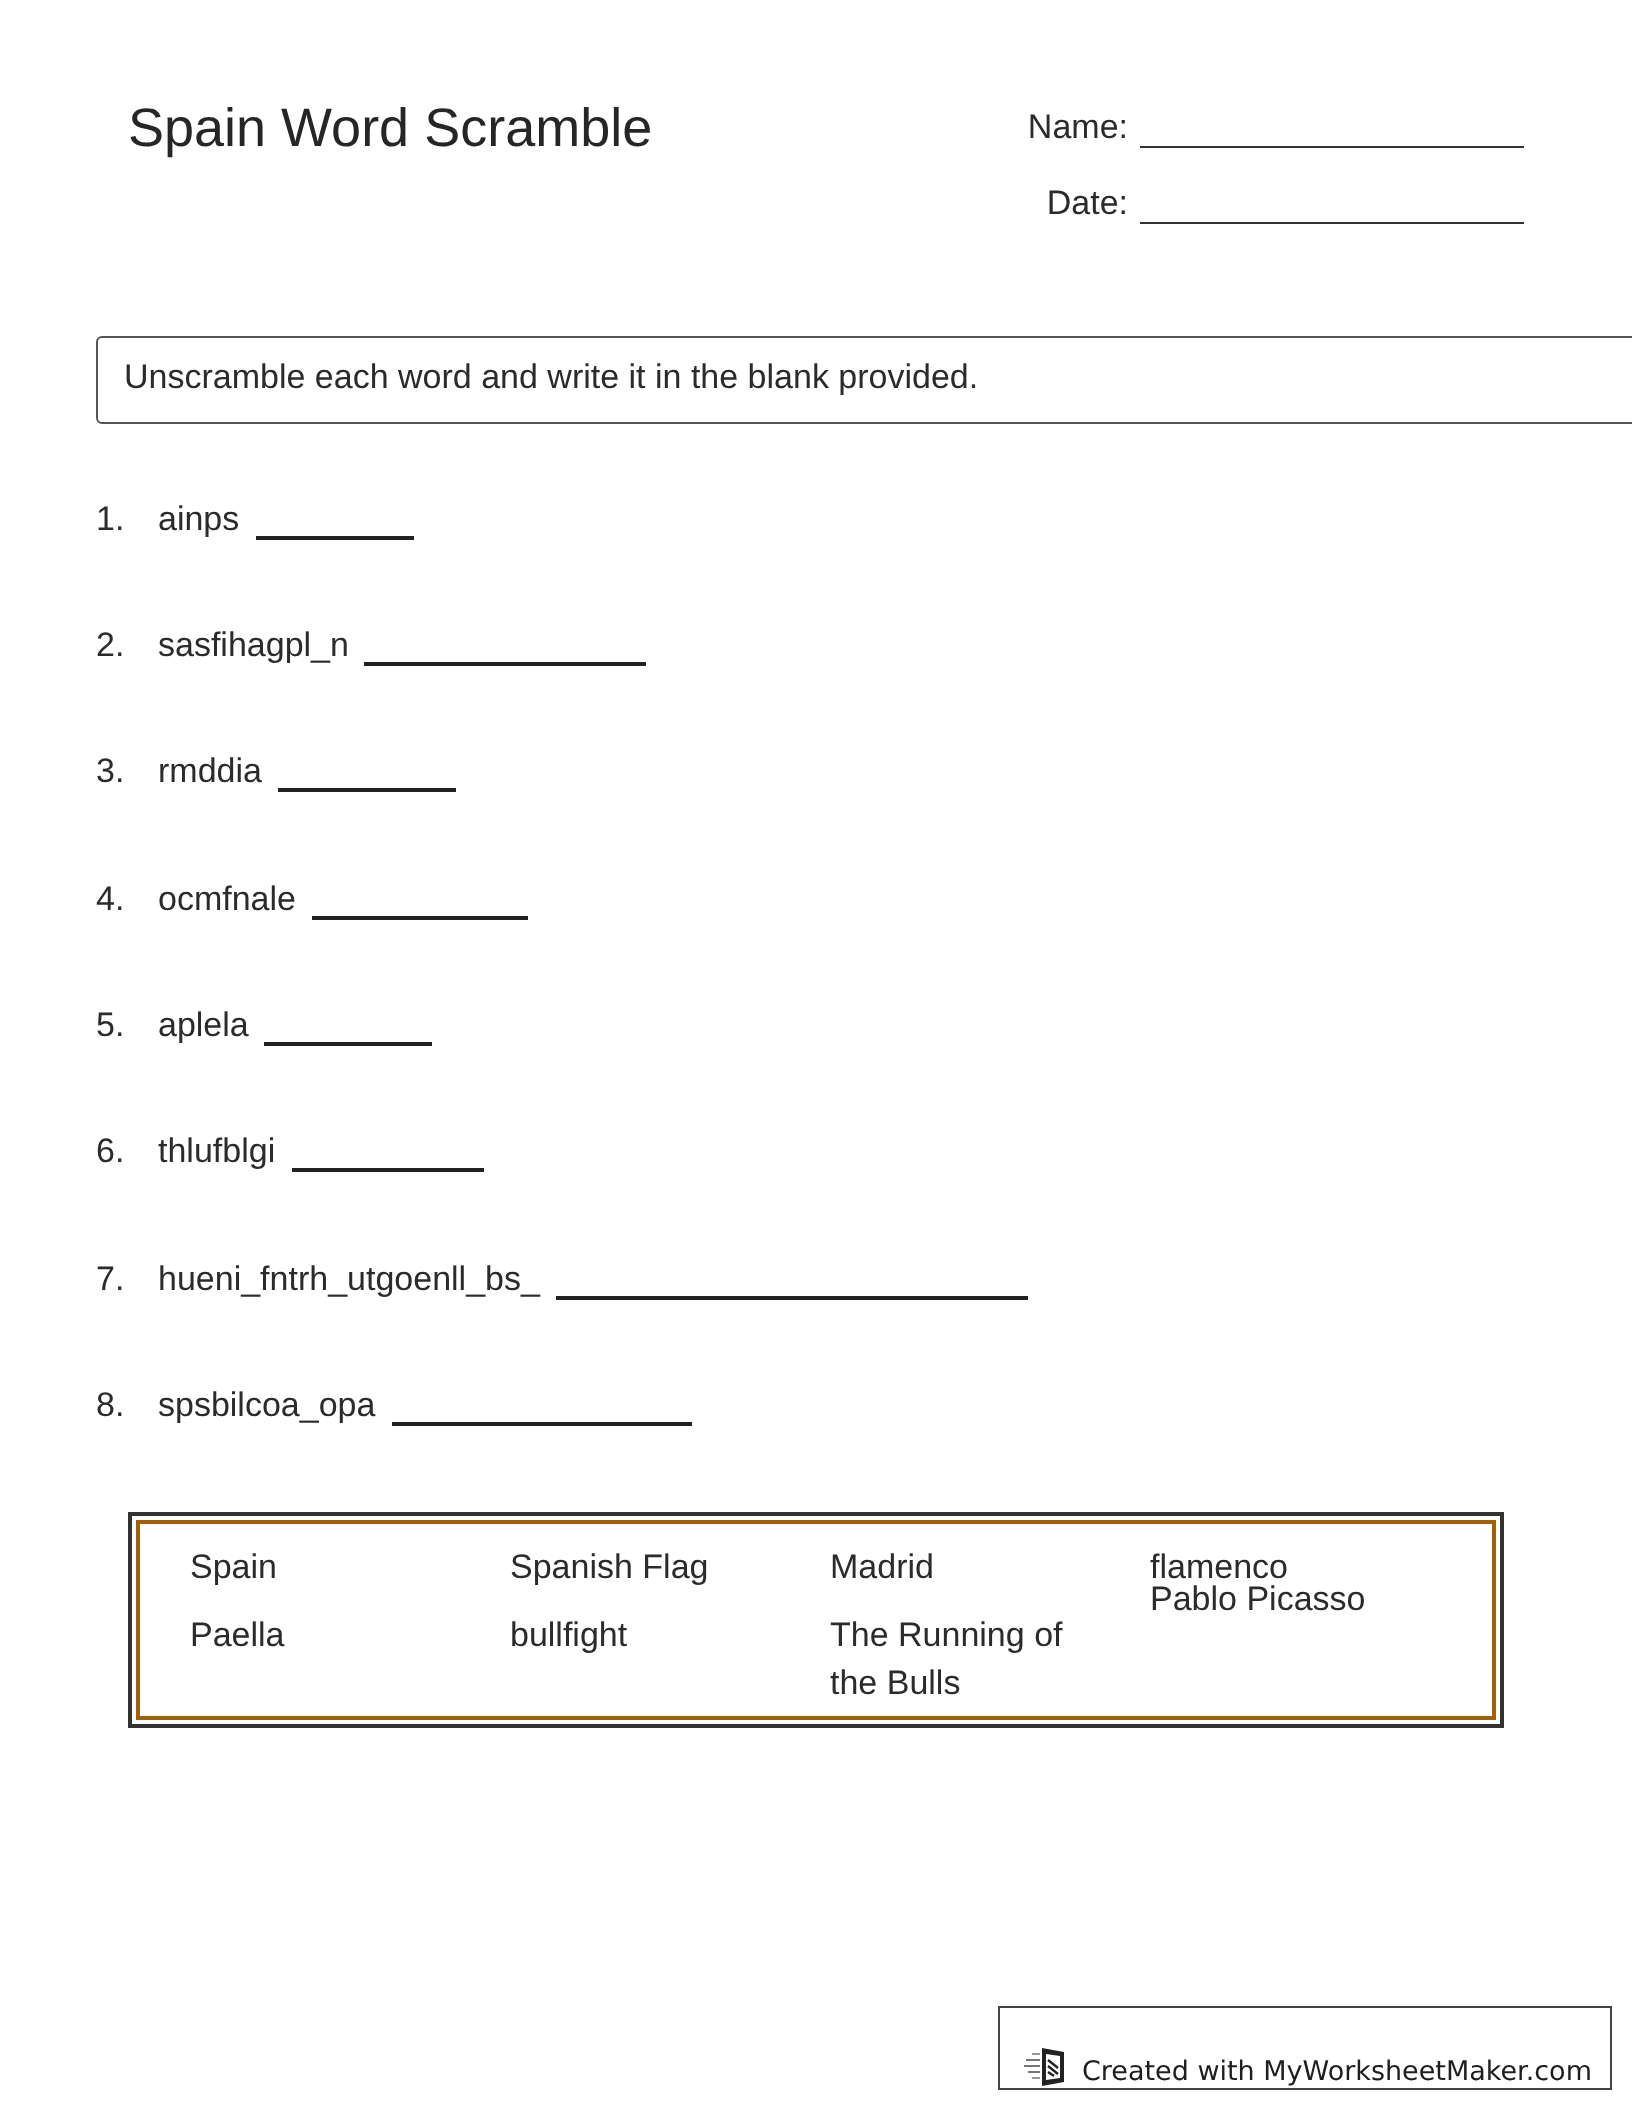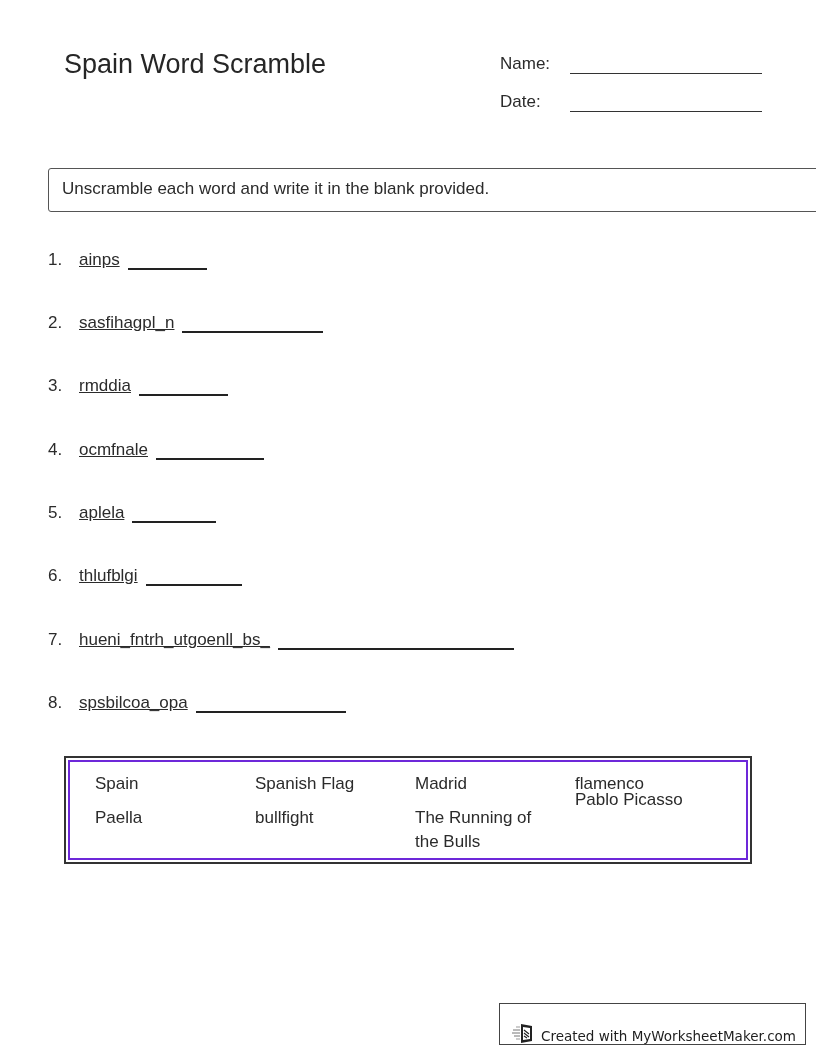--- a/index.html
+++ b/index.html
@@ -9,45 +9,45 @@
       position: relative; overflow: hidden;
     }
     .title {
       position: absolute; left: 64px; top: 49px;
       font-size: 27px; font-weight: normal; color: #262626; letter-spacing: 0px;
     }
     .field {
       position: absolute; display: flex; align-items: flex-end;
       font-size: 17px; color: #2b2b2b;
     }
-    .field .label { text-align: left; width: 70px; padding-right: 6px; }
+    .field .label { text-align: right; width: 70px; padding-right: 6px; }
     .field .line { width: 192px; border-bottom: 1.3px solid #333; height: 18px; }
     .field-name { left: 500px; top: 54px; }
     .field-date { left: 500px; top: 92px; }
 
     .instructions {
       position: absolute; left: 48px; top: 168px; width: 788px; height: 44px;
       border: 1.2px solid #555; border-radius: 3px;
       padding: 10px 13px; font-size: 17px; color: #2b2b2b;
     }
 
     .q {
       position: absolute; left: 48px; display: flex; align-items: flex-end;
       font-size: 17px; color: #2b2b2b;
     }
     .q .num { width: 31px; }
-    .q .word { margin-right: 8px; text-decoration: underline; }
+    .q .word { margin-right: 8px; }
     .q .blank { border-bottom: 2px solid #222; height: 14px; }
 
     .bank-outer {
       position: absolute; left: 64px; top: 756px; width: 688px; height: 108px;
       border: 2px solid #333; padding: 2px;
     }
     .bank-inner {
-      width: 100%; height: 100%; border: 2px solid #6d28d9;
+      width: 100%; height: 100%; border: 2px solid #a16207;
       position: relative;
     }
     .bank-cell {
       position: absolute; font-size: 17px; color: #2b2b2b; line-height: 24px; width: 150px;
     }
 
     .footer {
       position: absolute; left: 499px; top: 1003px; width: 307px; height: 42px;
       border: 1.2px solid #444; display: flex; align-items: flex-end;
       padding-left: 12px; font-family: "DejaVu Sans", sans-serif; font-size: 13.5px; color: #1e1e1e;

